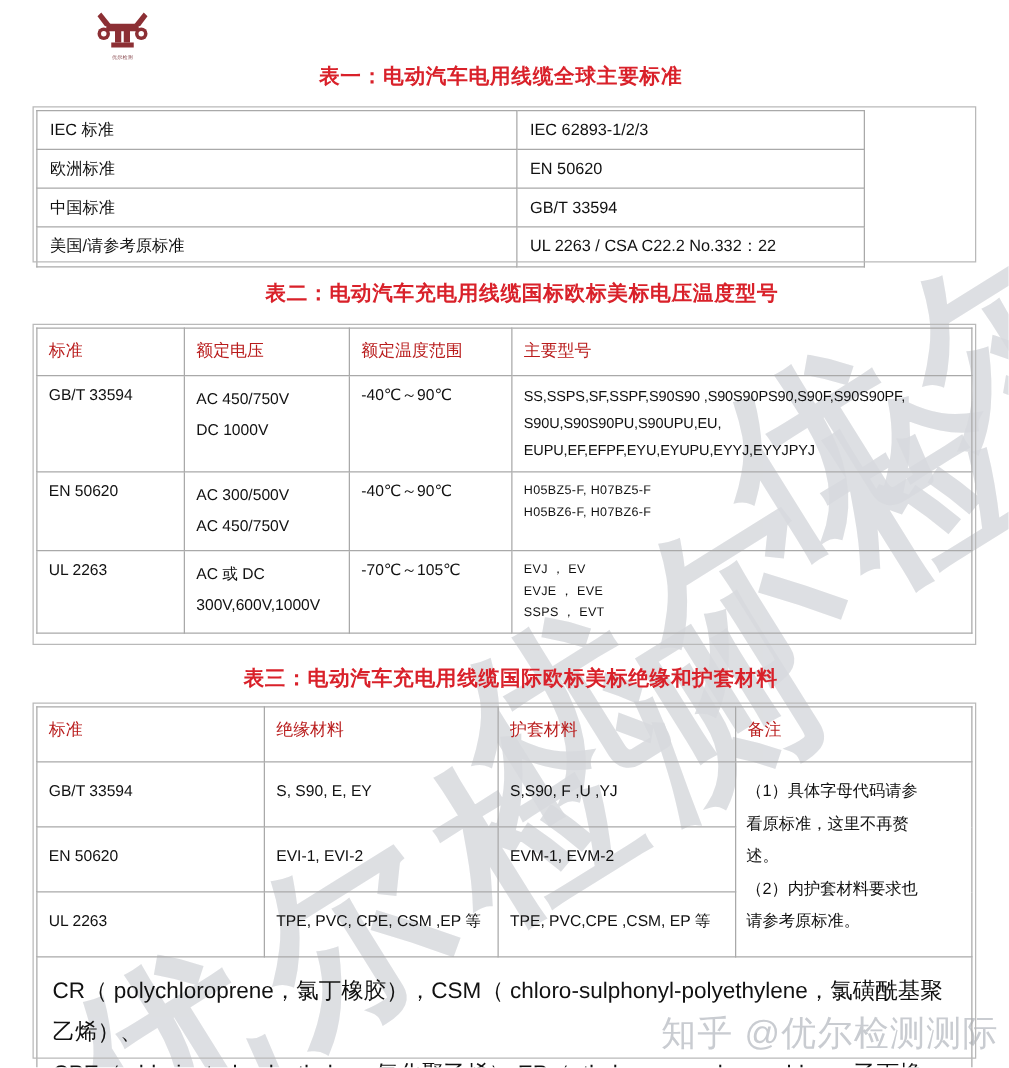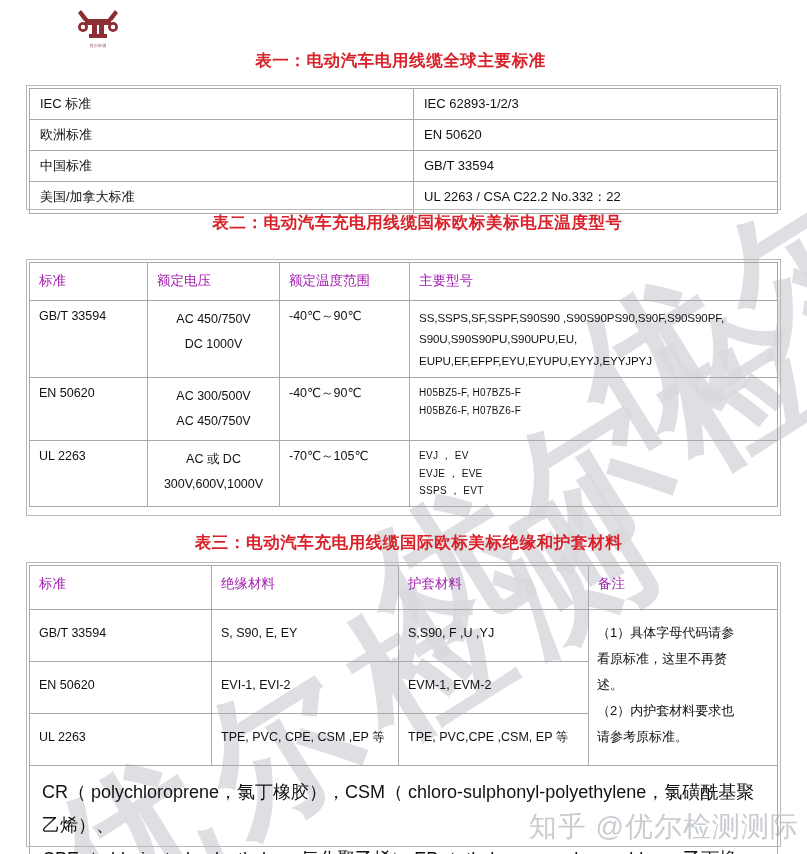--- a/index.html
+++ b/index.html
@@ -73,21 +73,21 @@
   
   .tbl-title {
     text-align: center;
     color: #d9212a;
     font-weight: 700;
     font-size: 16.5px;
     letter-spacing: .6px;
     font-family: "Liberation Sans", "DejaVu Sans", sans-serif;
   }
   #t1-title { position:absolute; left:0; right:6px; top:50px; }
-  #t2-title { position:absolute; left:0; right:0; top:212px;margin-left:28px; }
+  #t2-title { position:absolute; left:0; right:0; top:224px;margin-left:28px; }
   #t3-title { position:absolute; left:0; right:0; top:532px;margin-left:10px; }
 
   
   .tbl {
     position: absolute;
     border-collapse: collapse;
     table-layout: fixed;
     background: transparent;
     font-size: 12.5px;
     color: #111;
@@ -95,50 +95,50 @@
   .tbl td, .tbl th {
     border: 1px solid #a9a9a9;
     padding: 6px 9px;
     vertical-align: top;
     text-align: left;
     font-weight: normal;
     background: transparent;
     line-height: 1.55;
   }
   .tbl .hdr {
-    color: #a21caf;
+    color: #b91c1c;
     font-size: 13.5px;
     padding-top: 8px;
     padding-bottom: 8px;
     margin-top: 32px;
   }
   .outer-frame {
     position: absolute;
     border: 1px solid #b9b9b9;
     pointer-events: none;
   }
 
   
-  #tbl1 { left: 29px; top: 88px; width: 749px; }
+  #tbl1 { left: 29px; top: 88px; width: 663px; }
   #tbl1 td { height: 30px; padding: 5px 10px; font-size: 13px; }
   #tbl1 .c1 { width: 384px; }
 
   
   #tbl2 { left: 29px; top: 262px; width: 749px; }
   #tbl2 .c1 { width: 118px; }
   #tbl2 .c2 { width: 132px; }
   #tbl2 .c3 { width: 130px; }
   #tbl2 .models-sm { font-size: 11.6px; line-height: 1.85; letter-spacing: -.1px; margin-top: 28px; }
   #tbl2 .models-mono {
     font-family: Liberation Sans, sans-serif;
     font-size: 10px;
     line-height: 1.75;
     letter-spacing: .3px;
   }
-  #tbl2 .stack { line-height: 2.0; text-align: center; }
+  #tbl2 .stack { line-height: 2.0; }
 
   
   #tbl3 { left: 29px; top: 565px; width: 749px; }
   #tbl3 .c1 { width: 182px; }
   #tbl3 .c2 { width: 187px; }
   #tbl3 .c3 { width: 190px; }
   #tbl3 td { font-size: 12.5px; }
   #tbl3 .body-cell { height: 52px; padding-top: 14px; }
   #tbl3 .remark {
     vertical-align: top;
@@ -200,21 +200,21 @@
         </tr>
         <tr>
           <td>欧洲标准</td>
           <td>EN 50620</td>
         </tr>
         <tr>
           <td>中国标准</td>
           <td>GB/T 33594</td>
         </tr>
         <tr>
-          <td>美国/加拿大标准</td>
+          <td>美国/请参考原标准</td>
           <td>UL 2263 / CSA C22.2 No.332：22</td>
         </tr>
       </tbody>
     </table>
     <div class="outer-frame" style="left:26px; top:85px; width:755px; height:125px;"></div>
 
     <div id="t2-title" class="tbl-title">表二：电动汽车充电用线缆国标欧标美标电压温度型号</div>
 
     <table id="tbl2" class="tbl">
       <colgroup>

